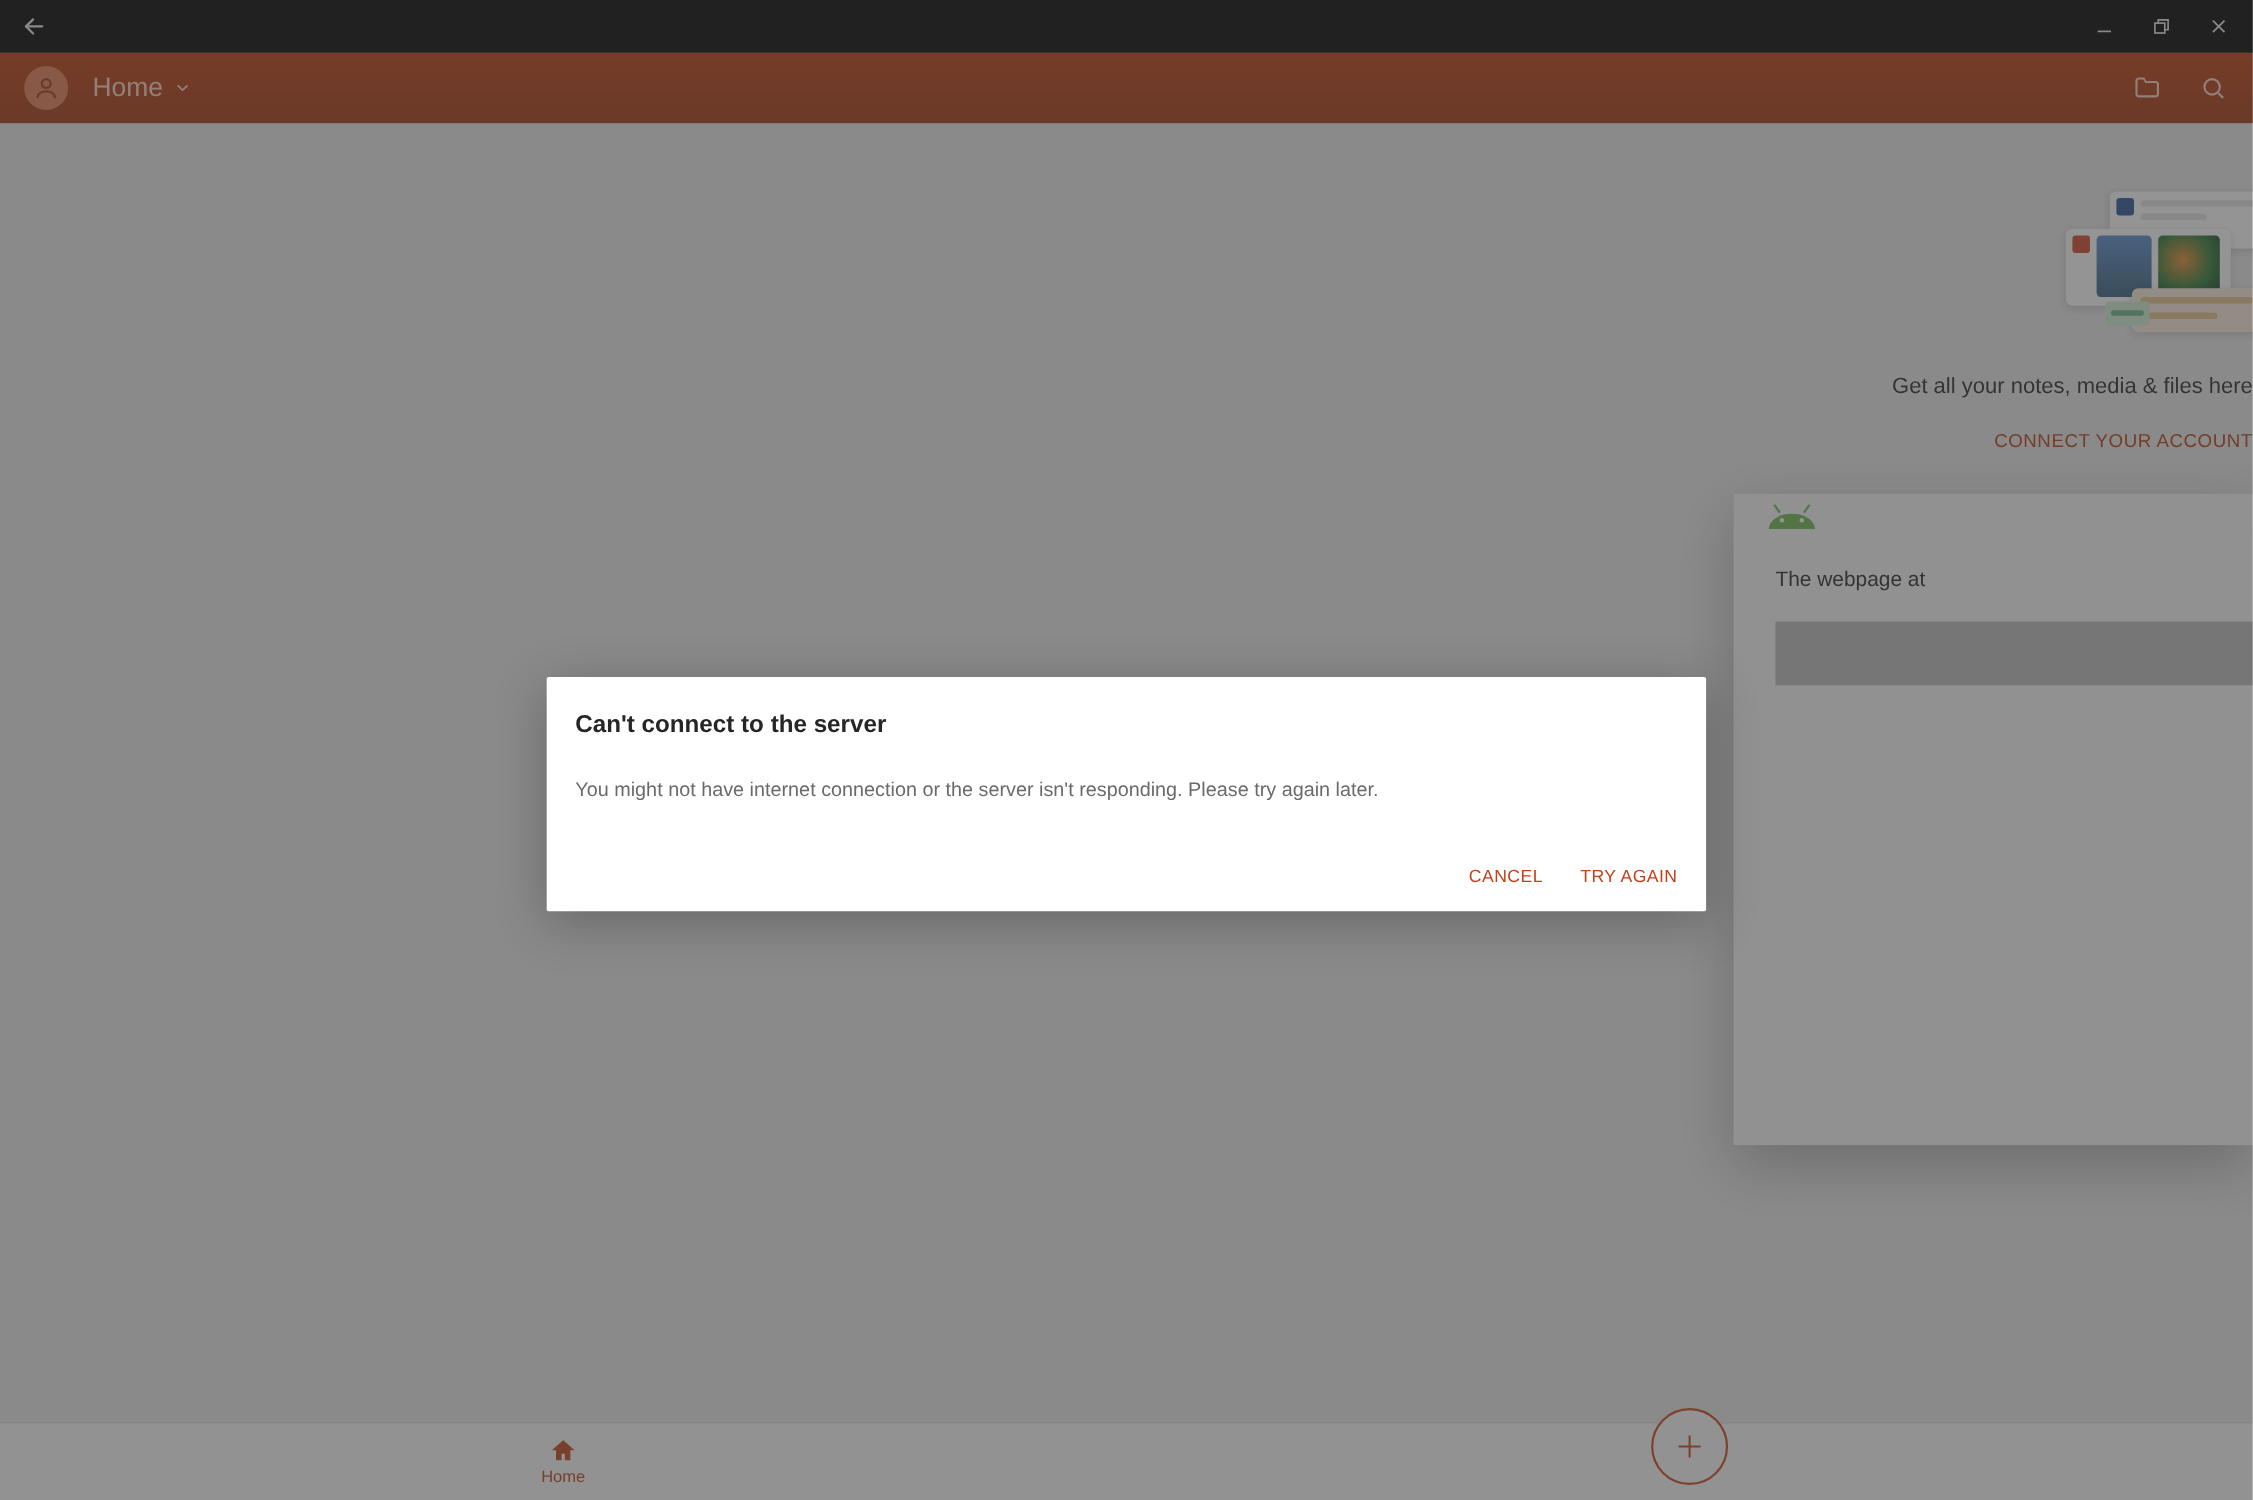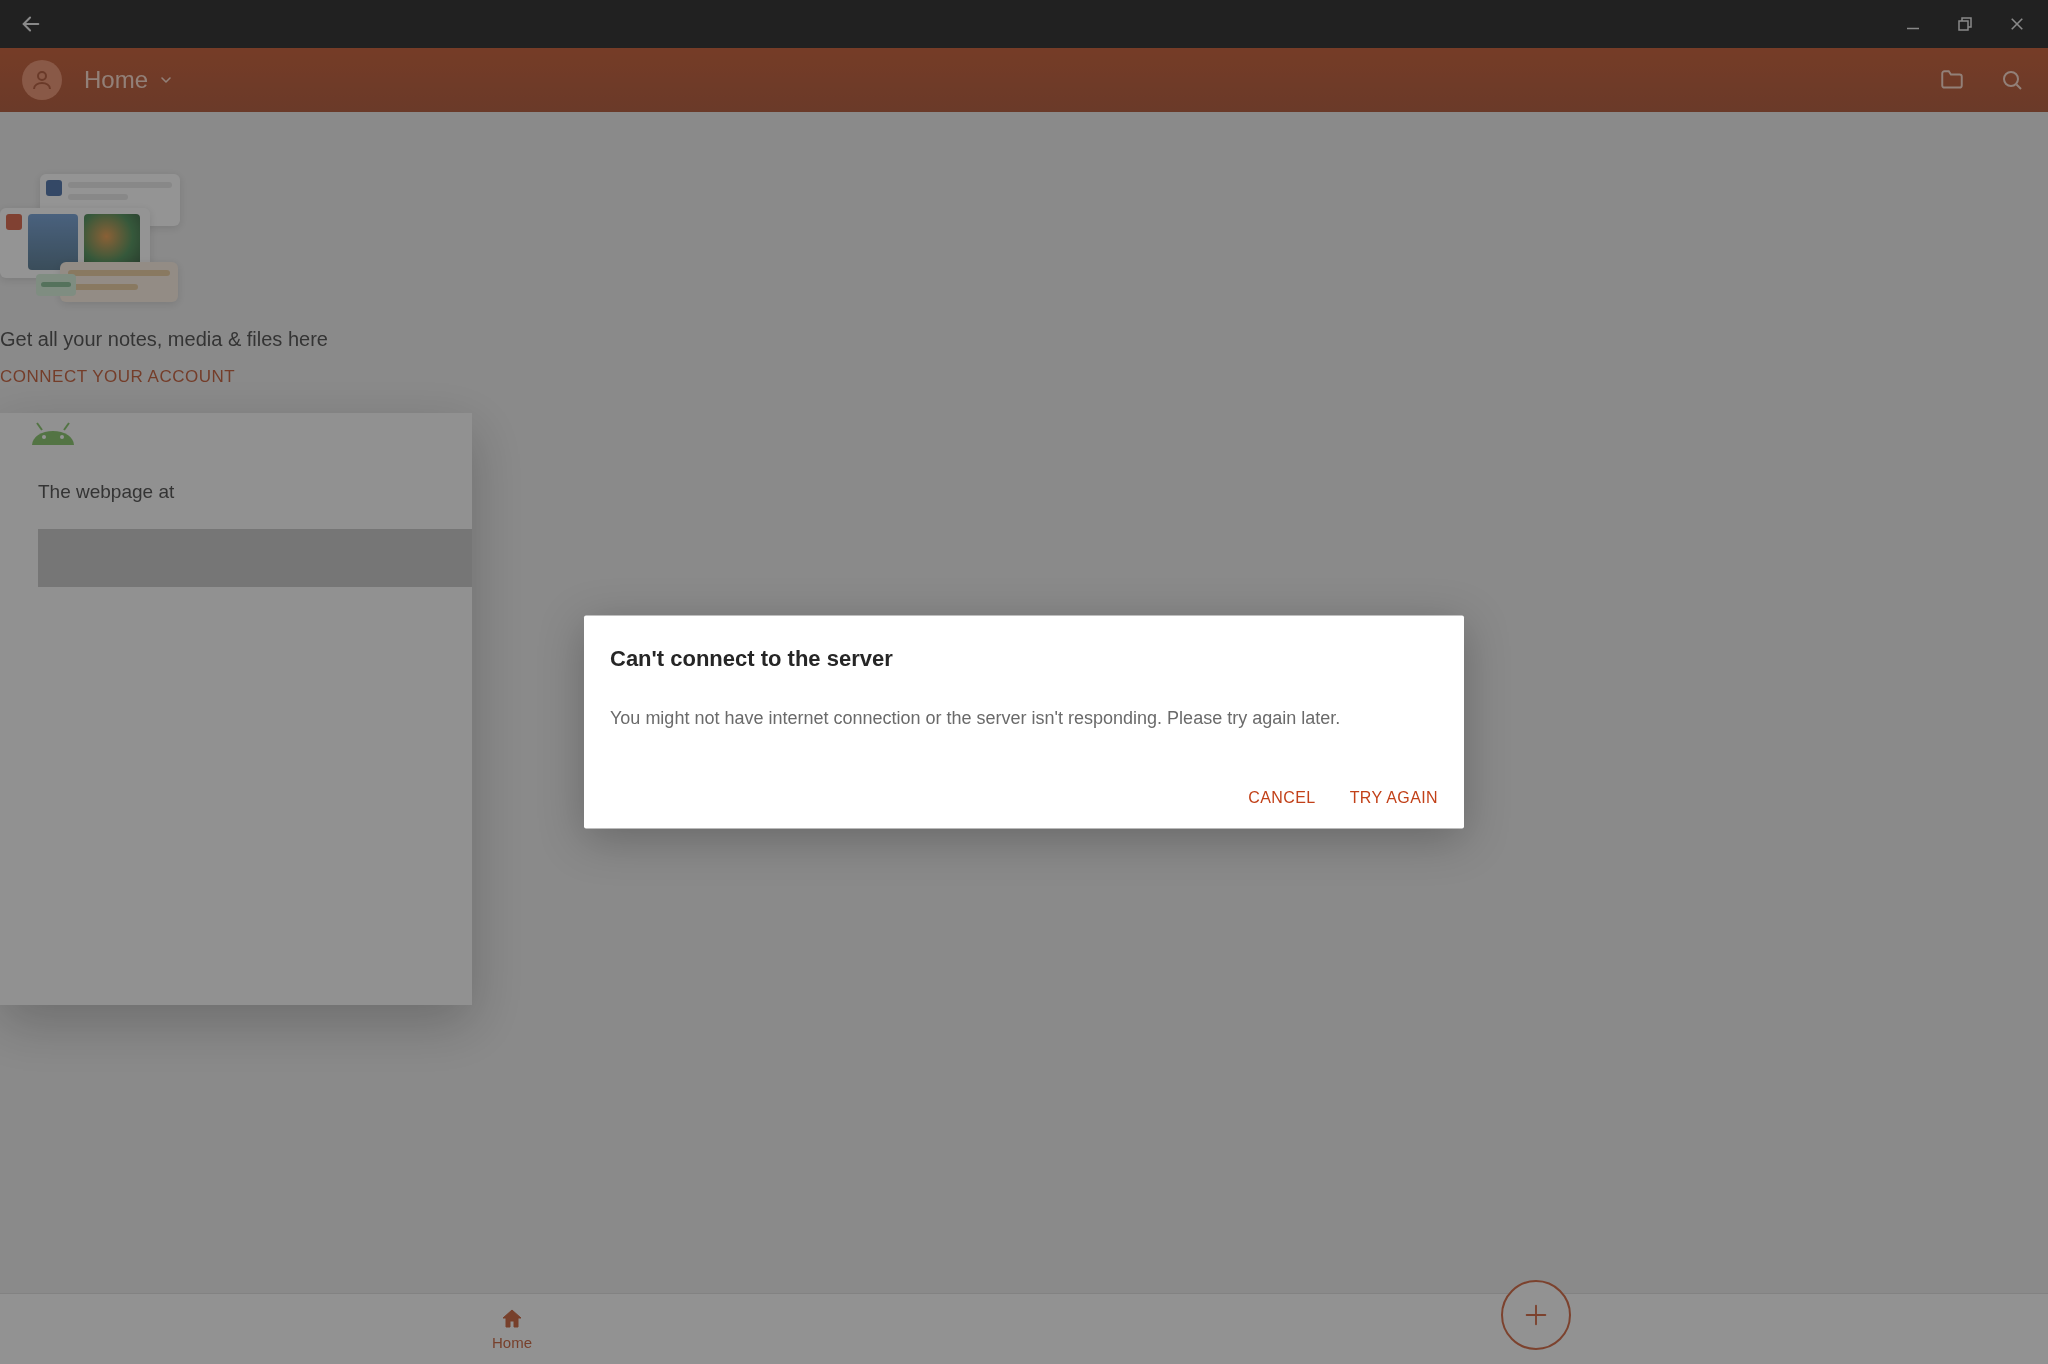--- a/index.html
+++ b/index.html
@@ -52,22 +52,23 @@
     margin-left:22px;color:#fbd3c1;font-size:24px;font-weight:400;
     display:flex;align-items:center;gap:10px;
   }
   .header-right{margin-left:auto;display:flex;gap:32px;color:#fbd3c1;}
   .header-icon{width:28px;height:28px;display:flex;align-items:center;justify-content:center;cursor:pointer;}
 
   
   .surface{
     position:absolute;left:0;top:112px;right:0;bottom:70px;
     background:var(--bg-grey);
-    display:flex;flex-direction:column;align-items:flex-start;
+    display:flex;flex-direction:column;align-items:flex-end;
     z-index:1;
+    gap:12px;
   }
 
   .promo-illus{
     margin-top:62px;width:170px;height:130px;position:relative;
   }
   .promo-card{
     position:absolute;border-radius:6px;background:#fff;
     box-shadow:0 2px 8px rgba(0,0,0,0.15);
     box-sizing:border-box;padding:6px;
   }
@@ -125,21 +126,21 @@
     color:#c94a1d;font-size:34px;font-weight:300;
   }
 
   
   .scrim{
     position:absolute;inset:0;background:rgba(60,60,60,0.55);
     z-index:50;
   }
   .dialog{
     position:absolute;left:50%;top:50%;transform:translate(-50%,-50%);
-    width:880px;background:#fff;border-radius:2px;
+    width:1054px;background:#fff;border-radius:2px;
     box-shadow:var(--dialog-shadow);
     padding:30px 26px 22px 26px;box-sizing:border-box;
     z-index:60;
     margin-top:40px;
   }
   .dialog-title{font-size:22px;font-weight:600;color:#262626;}
   .dialog-body{margin-top:36px;font-size:18px;color:#6a6a6a;}
   .dialog-actions{margin-top:60px;display:flex;justify-content:flex-end;gap:34px;}
   .dlg-btn{color:#c24119;font-size:16px;letter-spacing:0.4px;cursor:pointer;}
 

